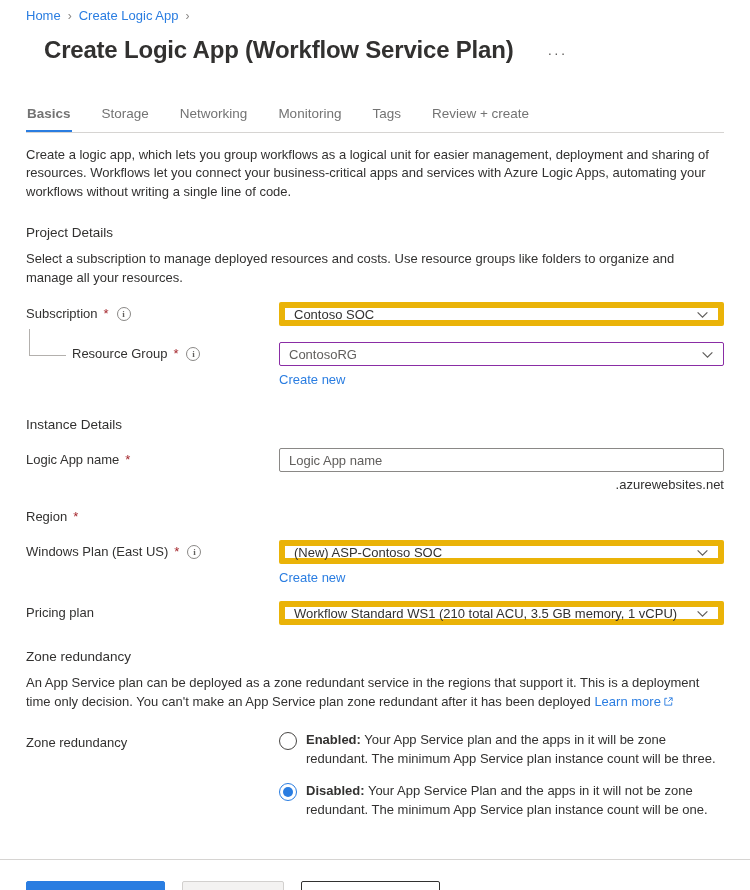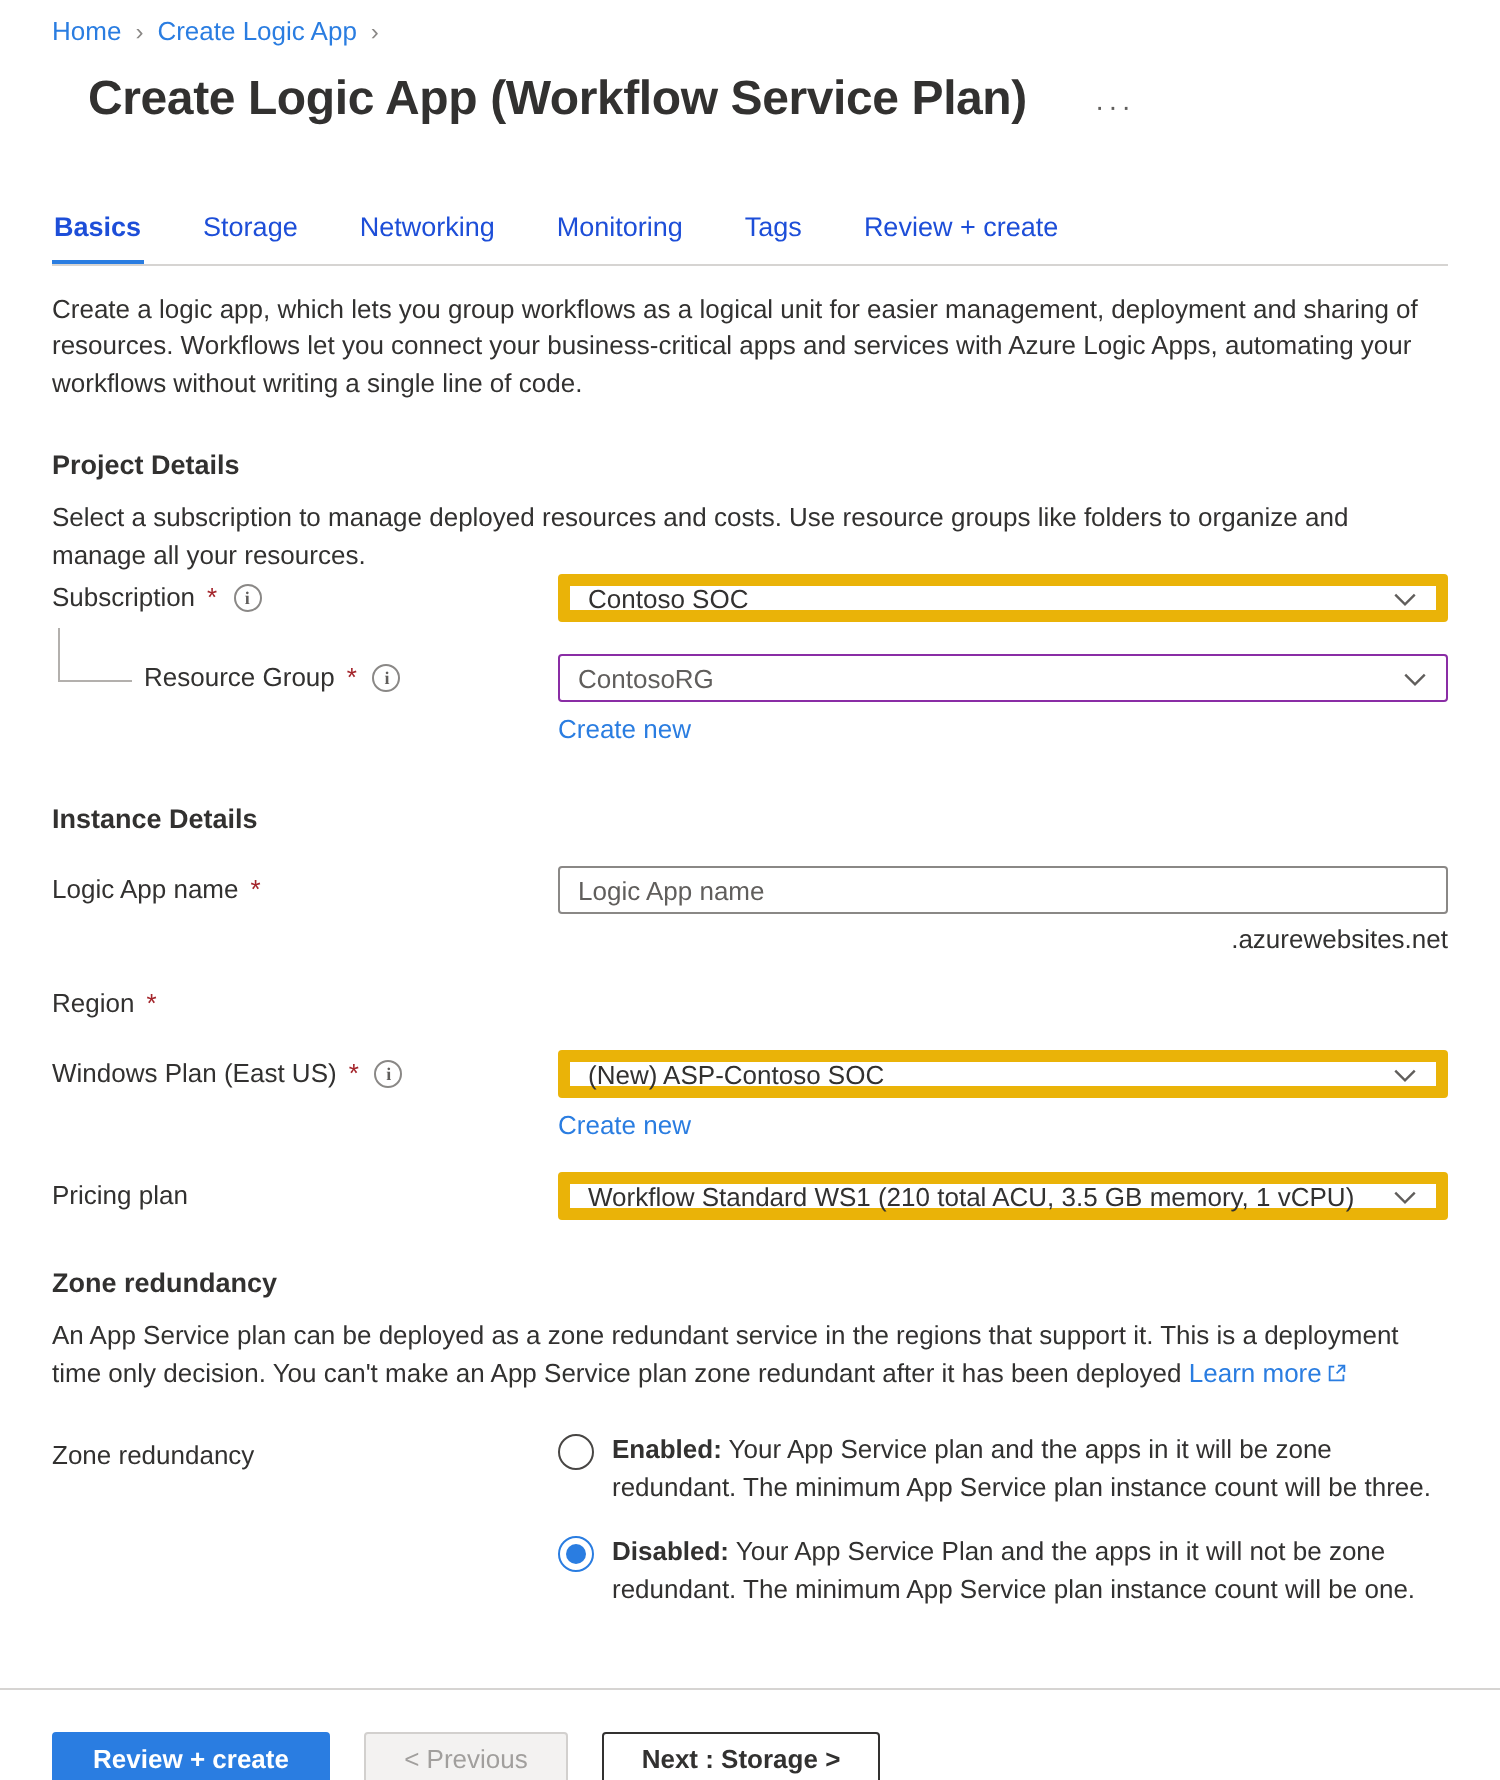--- a/index.html
+++ b/index.html
@@ -16,31 +16,31 @@
   .crumb { color: #2a7de1; cursor: pointer; text-decoration: none; }
   .crumb-sep { color: #8a8886; font-size: 12px; }
 
   
   .title-row { display: flex; align-items: center; margin-top: 13px; }
   .page-title { font-size: 24px; font-weight: 700; letter-spacing: -0.2px; margin-left: 18px; }
   .more-dots { color: #605e5c; margin-left: 34px; letter-spacing: 2px; font-size: 14px; cursor: pointer; padding-top: 6px; }
 
   
   .tabs { display: flex; gap: 29px; margin-top: 36px; border-bottom: 1px solid #d6d4d2; }
-  .tab { padding: 6px 1px 8px 1px; margin-bottom: 3px; color: #1d4ed8; cursor: pointer; font-size: 13.5px; }
+  .tab { padding: 6px 1px 8px 1px; margin-bottom: 3px; color: #737373; cursor: pointer; font-size: 13.5px; }
   .tab.active { font-weight: 700; position: relative; }
   .tab.active::after { content: ""; position: absolute; left: 0; right: 0; bottom: -3px; height: 2px; background: #2a7de1; }
 
   .intro { margin-top: 13px; line-height: 1.42; max-width: 706px; }
 
-  .section-heading { font-weight: 700; font-size: 13.5px; margin-top: 24px; }
+  .section-heading { font-weight: 400; font-size: 13.5px; margin-top: 24px; }
   .section-desc { margin-top: 10px; line-height: 1.42; max-width: 710px; }
 
   
-  .form { margin-top: 0; }
+  .form { margin-top: 15px; }
   .form-row { display: flex; align-items: flex-start; margin-bottom: 16px; position: relative; }
   .form-label { width: 253px; flex: 0 0 253px; padding-top: 4px; display: flex; align-items: center; gap: 5px; }
   .req { color: #a4262c; margin-left: 1px; }
   .info-icon {
     display: inline-flex; align-items: center; justify-content: center;
     width: 14px; height: 14px; border: 1px solid #8a8886; border-radius: 50%;
     color: #605e5c; font-size: 9px; font-weight: 700; cursor: default;
     font-family: "Liberation Serif", serif; margin-left: 3px;
   }
   .form-field { flex: 1; }

